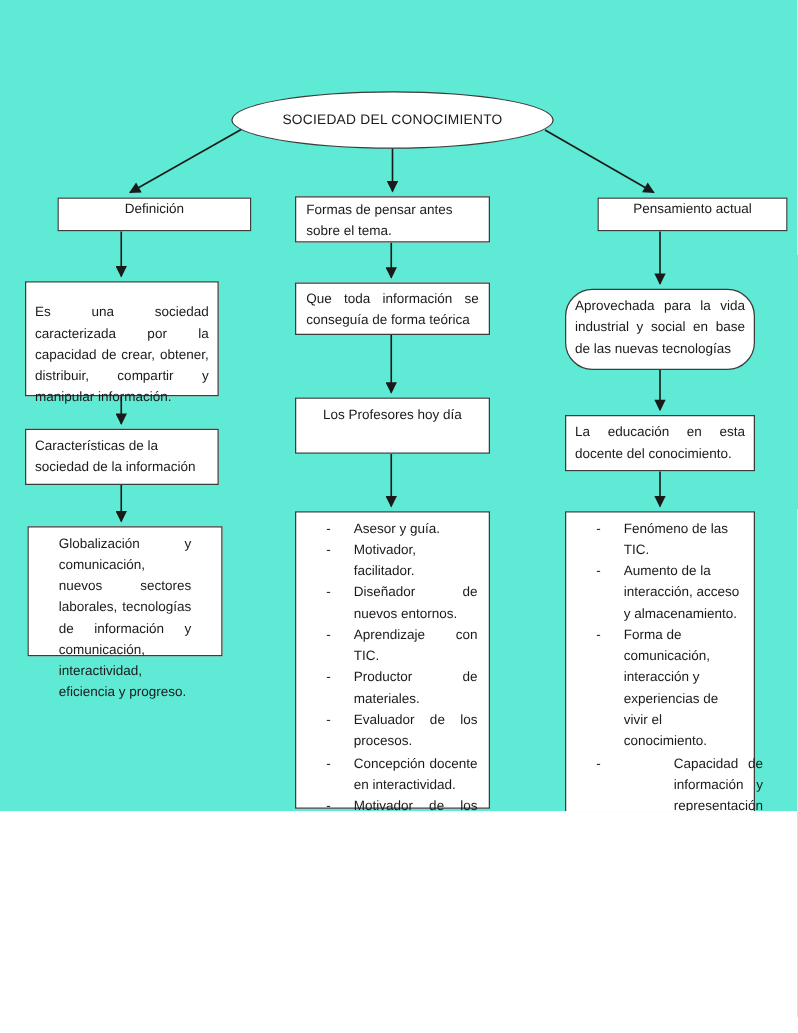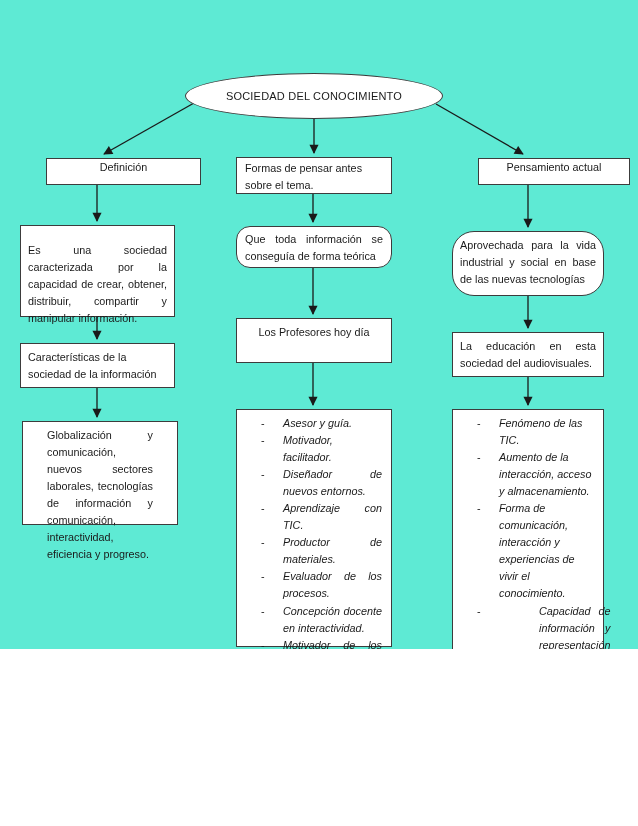--- a/index.html
+++ b/index.html
@@ -26,33 +26,33 @@
   }
   .center{display:flex;align-items:flex-start;justify-content:center;text-align:center;margin-left:26px;}
   .just{text-align:justify;}
   
   .b-l1{left:20px;top:158px;width:155px;height:27px;}
   .b-l2{left:20px;top:225px;width:155px;height:92px;padding:16px 7px;}
   .b-l3{left:20px;top:343px;width:155px;height:45px;padding:5px 7px;}
   .b-l4{left:22px;top:421px;width:156px;height:104px;padding:5px 24px;}
   
   .b-m1{left:236px;top:157px;width:156px;height:37px;padding:2px 8px;}
-  .b-m2{left:236px;top:226px;width:156px;height:42px;padding:4px 8px;border-radius:14px;}
+  .b-m2{left:236px;top:226px;width:156px;height:42px;padding:4px 8px;}
   .b-m3{left:236px;top:318px;width:156px;height:45px;padding:5px 8px;text-align:center;}
   .b-m4{left:236px;top:409px;width:156px;height:238px;padding:5px 0;}
   
   .b-r1{left:452px;top:158px;width:152px;height:27px;}
   .b-r2{left:452px;top:231px;width:152px;height:65px;padding:5px 7px;border-radius:22px;}
   .b-r3{left:452px;top:332px;width:152px;height:45px;padding:5px 7px;}
   .b-r4{left:452px;top:409px;width:152px;height:260px;padding:5px 0;}
   
   .list .row{display:flex;padding:0 9px 0 24px;}
   .list .dash{flex:none;width:22px;}
   .list .dash::before{content:"-";}
-  .list .txt{flex:1;text-align:justify;font-style:italic;}
+  .list .txt{flex:1;text-align:justify;}
   .b-r4 .txt{text-align:left;}
   .b-r4 .row:nth-child(4) .txt{text-align:justify;margin-left:40px;}
 </style>
 </head>
 <body>
 
 <div class="page">
 
   <svg class="connectors" width="638" height="826">
     <defs>
@@ -124,21 +124,21 @@
     <div class="row">
         <span class="dash"></span>
         <span class="txt">Motivador de los alumnos.</span>
       </div>
   </div>
 
   <div class="box b-r1 center">
     <span>Pensamiento actual</span>
   </div>
   <div class="box b-r2 just">Aprovechada para la vida industrial y social en base de las nuevas tecnologías</div>
-  <div class="box b-r3 just">La educación en esta sociedad del audiovisuales.</div>
+  <div class="box b-r3 just">La educación en esta docente del conocimiento.</div>
   <div class="box b-r4 list">
     <div class="row">
         <span class="dash"></span>
         <span class="txt">Fenómeno de las TIC.</span>
       </div>
     <div class="row">
         <span class="dash"></span>
         <span class="txt">Aumento de la interacción, acceso y almacenamiento.</span>
       </div>
     <div class="row">

